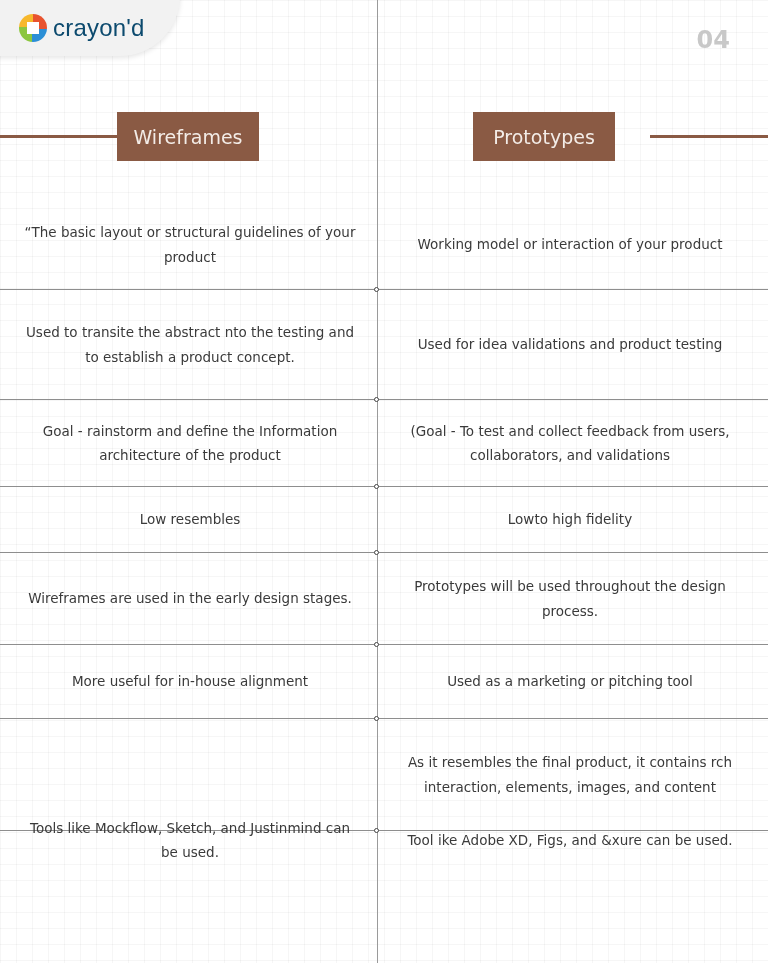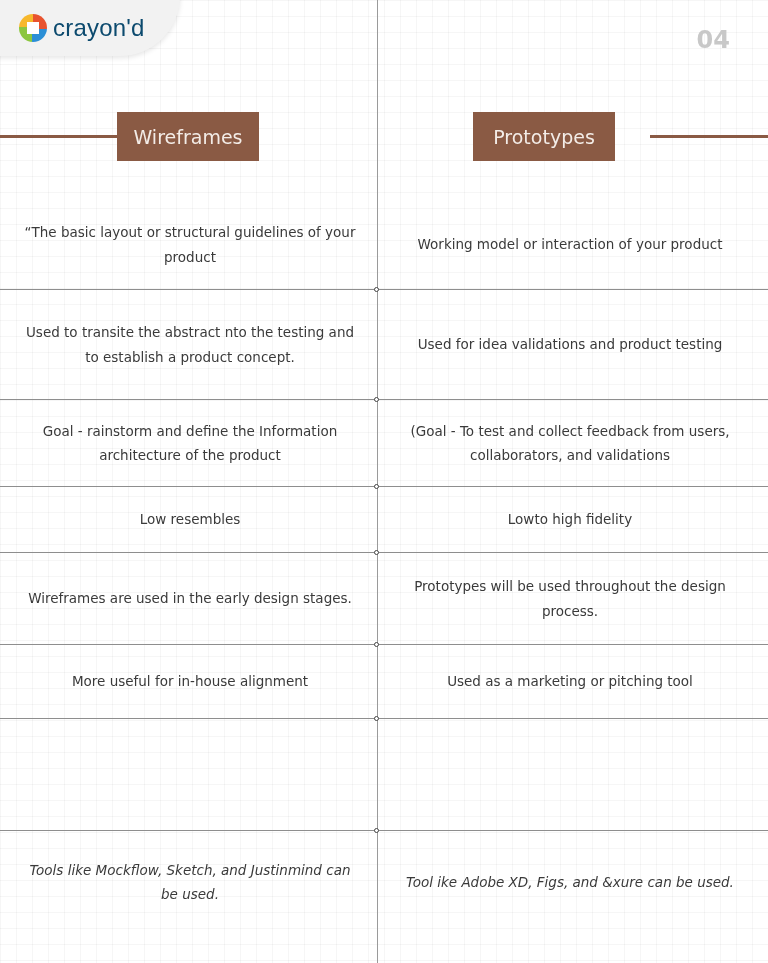--- a/index.html
+++ b/index.html
@@ -202,20 +202,21 @@
 <div class="node" style="top:642px;"></div>
 
 <div class="row" style="top:645px;height:73px;padding-left:36px;">
   <div class="cell left">More useful for in-house alignment</div>
   <div class="cell right">Used as a marketing or pitching tool</div>
 </div>
 <div class="divider" style="top:718px;"></div>
 <div class="node" style="top:716px;"></div>
 
 <div class="row" style="top:719px;height:111px;">
+  <div class="cell right">As it resembles the final product, it contains rch interaction, elements, images, and content</div>
 </div>
 <div class="divider" style="top:830px;"></div>
 <div class="node" style="top:828px;"></div>
 
-<div class="row" style="top:836px;height:92px;font-style:italic;">
+<div class="row" style="top:794px;height:92px;">
   <div class="cell left">Tools like Mockflow, Sketch, and Justinmind can be used.</div>
   <div class="cell right">Tool ike Adobe XD, Figs, and &amp;xure can be used.</div>
 </div>
 
 </body></html>

